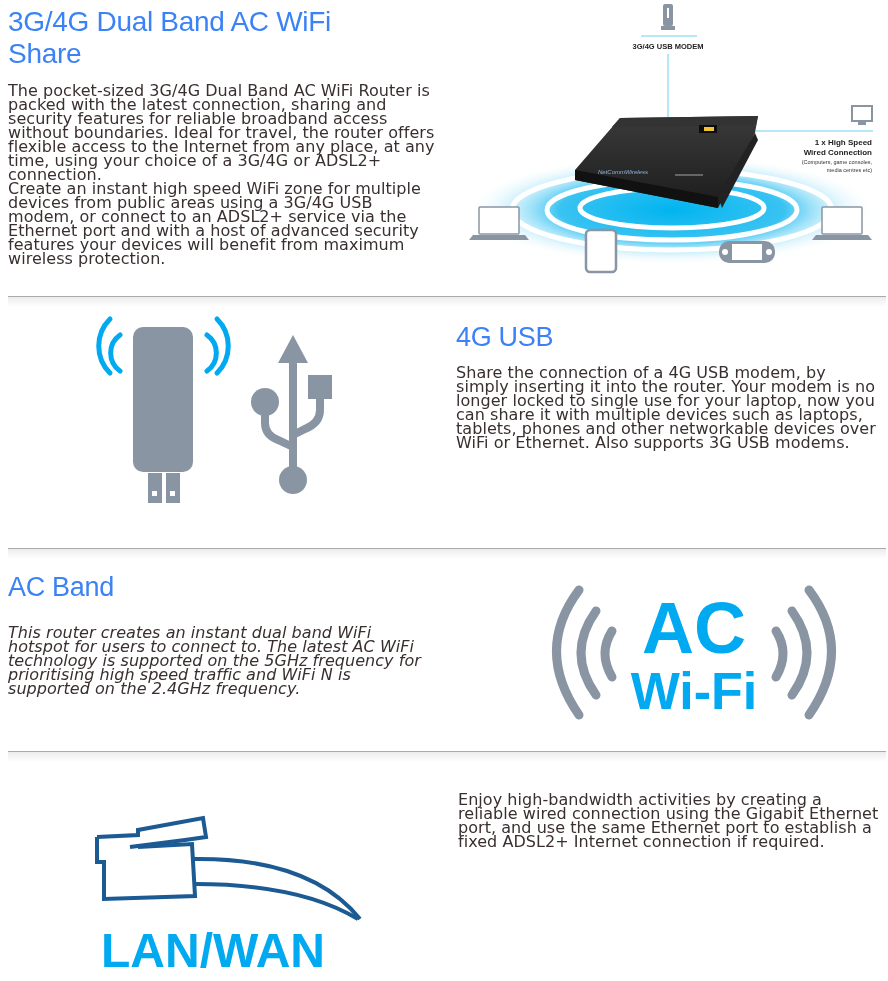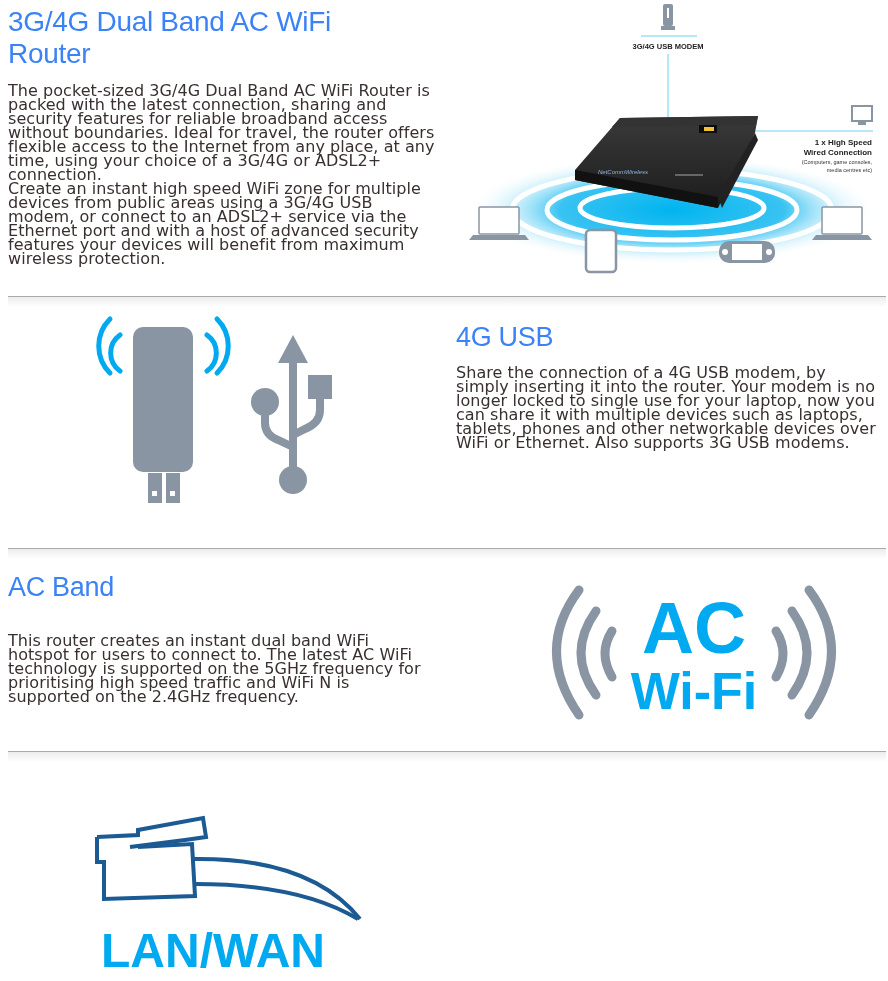--- a/index.html
+++ b/index.html
@@ -11,21 +11,21 @@
   .body-text { font-family: "DejaVu Sans", sans-serif; font-size: 16px; line-height: 14px; color: #3a2f2f; margin: 0; letter-spacing: 0.05px; }
   .divider { position: absolute; left: 8px; width: 878px; height: 10px; border-top: 1px solid #a9a9a9;
              background: linear-gradient(#ececec, #ffffff); }
 </style>
 </head>
 <body>
 
 <div class="abs" style="left:8px; top:6px; width:430px;">
   <h1 class="h-title h1">
     <span>3G/4G Dual Band AC WiFi</span><br>
-    <span>Router</span>
+    <span>Share</span>
   </h1>
   <p class="body-text" style="margin-top:14px;">The pocket-sized 3G/4G Dual Band AC WiFi Router is packed with the latest connection, sharing and security features for reliable broadband access without boundaries. Ideal for travel, the router offers flexible access to the Internet from any place, at any time, using your choice of a 3G/4G or ADSL2+ connection.</p>
   <p class="body-text">Create an instant high speed WiFi zone for multiple devices from public areas using a 3G/4G USB modem, or connect to an ADSL2+ service via the Ethernet port and with a host of advanced security features your devices will benefit from maximum wireless protection.</p>
 </div>
 
 <div class="abs" style="left:460px; top:0; width:428px; height:285px;">
   <svg width="428" height="285" viewBox="0 0 428 285">
     <defs>
       <radialGradient id="glow" cx="50%" cy="50%" r="50%">
         <stop offset="0%" stop-color="#00b4f0"></stop>
@@ -129,21 +129,21 @@
 
 <div class="abs" style="left:456px; top:322px; width:425px;">
   <h2 class="h-title h2">4G USB</h2>
   <p class="body-text" style="margin-top:14px;">Share the connection of a 4G USB modem, by simply inserting it into the router. Your modem is no longer locked to single use for your laptop, now you can share it with multiple devices such as laptops, tablets, phones and other networkable devices over WiFi or Ethernet. Also supports 3G USB modems.</p>
 </div>
 
 <div class="divider" style="top:548px;"></div>
 
 <div class="abs" style="left:8px; top:572px; width:425px;">
   <h2 class="h-title h2">AC Band</h2>
-  <p class="body-text" style="margin-top:32px;">This router creates an instant dual band WiFi hotspot for users to connect to. The latest AC WiFi technology is supported on the 5GHz frequency for prioritising high speed traffic and WiFi N is supported on the 2.4GHz frequency.</p>
+  <p class="body-text" style="margin-top:24px;font-style:italic;">This router creates an instant dual band WiFi hotspot for users to connect to. The latest AC WiFi technology is supported on the 5GHz frequency for prioritising high speed traffic and WiFi N is supported on the 2.4GHz frequency.</p>
 </div>
 
 <div class="abs" style="left:534px; top:575px; width:320px; height:150px;">
   <svg width="320" height="150" viewBox="0 0 320 150">
     <g fill="none" stroke="#8a95a3" stroke-width="9" stroke-linecap="round">
       <path d="M45 15 Q0 75 45 140"></path>
       <path d="M62 36 Q32 78 62 120"></path>
       <path d="M78 56 Q64 78 78 102"></path>
       <path d="M275 15 Q320 75 275 140"></path>
       <path d="M258 36 Q288 78 258 120"></path>
@@ -162,13 +162,14 @@
       <path d="M17 28 L58 26 L58 21 L123 9 L126 28 L105 31 L50 38"></path>
       <path d="M17 28 L17 53 L24 53 L24 90 L115 87 L112 35 L58 38"></path>
       <path d="M112 50 Q230 48 280 110"></path>
       <path d="M115 75 Q220 75 278 110"></path>
     </g>
     <text x="133" y="158" text-anchor="middle" font-family="Liberation Sans, sans-serif" font-weight="bold" font-size="48" fill="#00a9f0">LAN/WAN</text>
   </svg>
 </div>
 
 <div class="abs" style="left:458px; top:777px; width:425px;">
+  <p class="body-text" style="margin-top:16px;">Enjoy high-bandwidth activities by creating a reliable wired connection using the Gigabit Ethernet port, and use the same Ethernet port to establish a fixed ADSL2+ Internet connection if required.</p>
 </div>
 
 </body></html>

